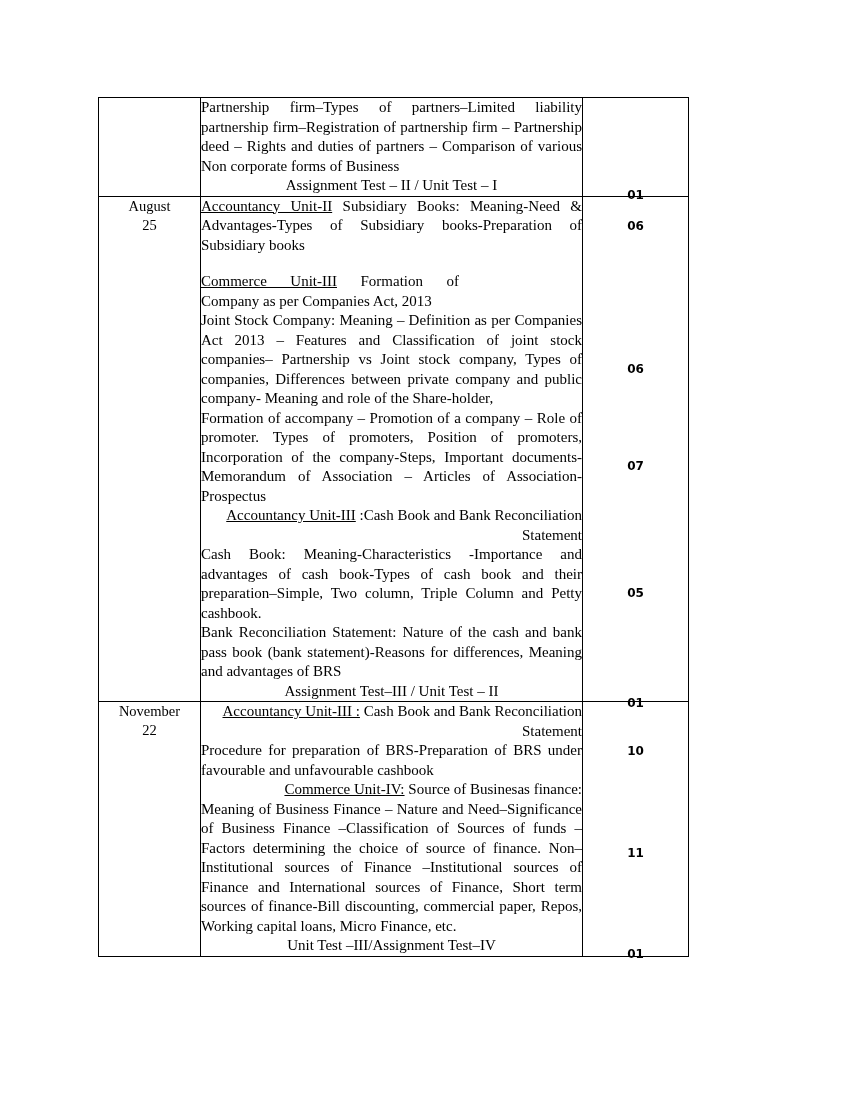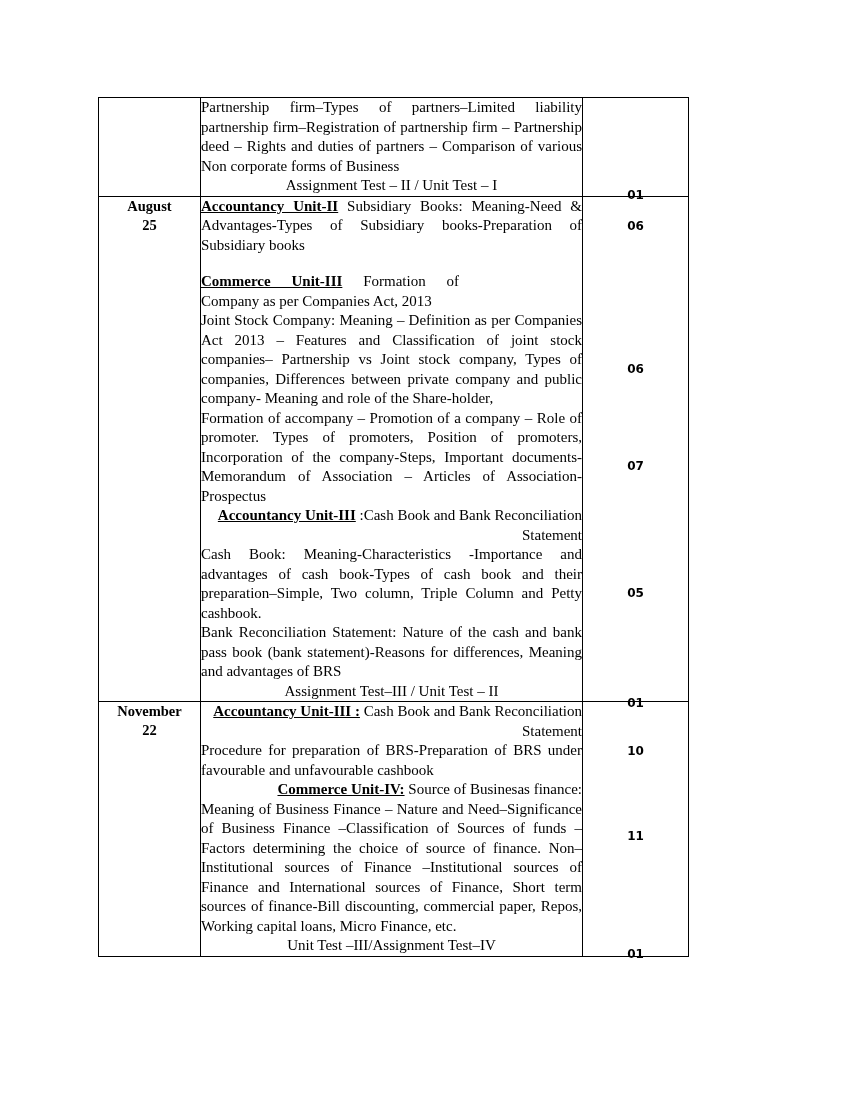--- a/index.html
+++ b/index.html
@@ -39,21 +39,21 @@
   table.syllabus td {
     border: 1.2px solid #000000;
     vertical-align: top;
     padding: 0;
     margin-left: 23px;
   }
 
   
   td.month {
     text-align: center;
-    font-weight: bold;
+    font-weight: normal;
     font-size: 14.5px;
     line-height: 1.32;
     padding-top: 8px;
   }
   .month-line { display: block; }
 
   
   td.topic {
     padding: 5px 10px 4px 12px;
     font-size: 15px;
@@ -76,21 +76,21 @@
     font-weight: bold;
   }
   .para.left {
     text-align: right;
     text-justify: auto;
   }
   .spacer {
     display: block;
     height: 17px;
   }
-  .u  { text-decoration: underline; font-weight: bold; }
+  .u  { text-decoration: underline; font-weight: normal; }
   .b  { font-weight: normal; }
 
   
   td.marks {
     position: relative;
     text-align: center;
     font-family: "DejaVu Sans", "Liberation Sans", sans-serif;
     font-weight: bold;
     font-size: 12px;
   }
@@ -154,20 +154,20 @@
             </td>
             <td class="topic">
               <div class="para left"><span class="u">Accountancy Unit-III :</span><span class="b"> Cash Book and Bank Reconciliation Statement</span></div>
               <div class="para"><span>Procedure for preparation of BRS-Preparation of BRS under favourable and unfavourable cashbook</span></div>
               <div class="para left"><span class="u">Commerce Unit-IV:</span><span class="b"> Source of Businesas finance:</span></div>
               <div class="para"><span>Meaning of Business Finance – Nature and Need–Significance of Business Finance –Classification of Sources of funds – Factors determining the choice of source of finance. Non–Institutional sources of Finance –Institutional sources of Finance and International sources of Finance, Short term sources of finance-Bill discounting, commercial paper, Repos, Working capital loans, Micro Finance, etc.</span></div>
               <div class="para center"><span class="b">Unit Test –III/Assignment Test–IV</span></div>
             </td>
             <td class="marks">
               <span class="mark" style="top: 42px;">10</span>
-              <span class="mark" style="top: 127px;">11</span>
+              <span class="mark" style="top: 144px;">11</span>
               <span class="mark" style="top: 245px;">01</span>
             </td>
           </tr>
         </tbody>
     </table>
   </div>
 </div>
 
 </body></html>

